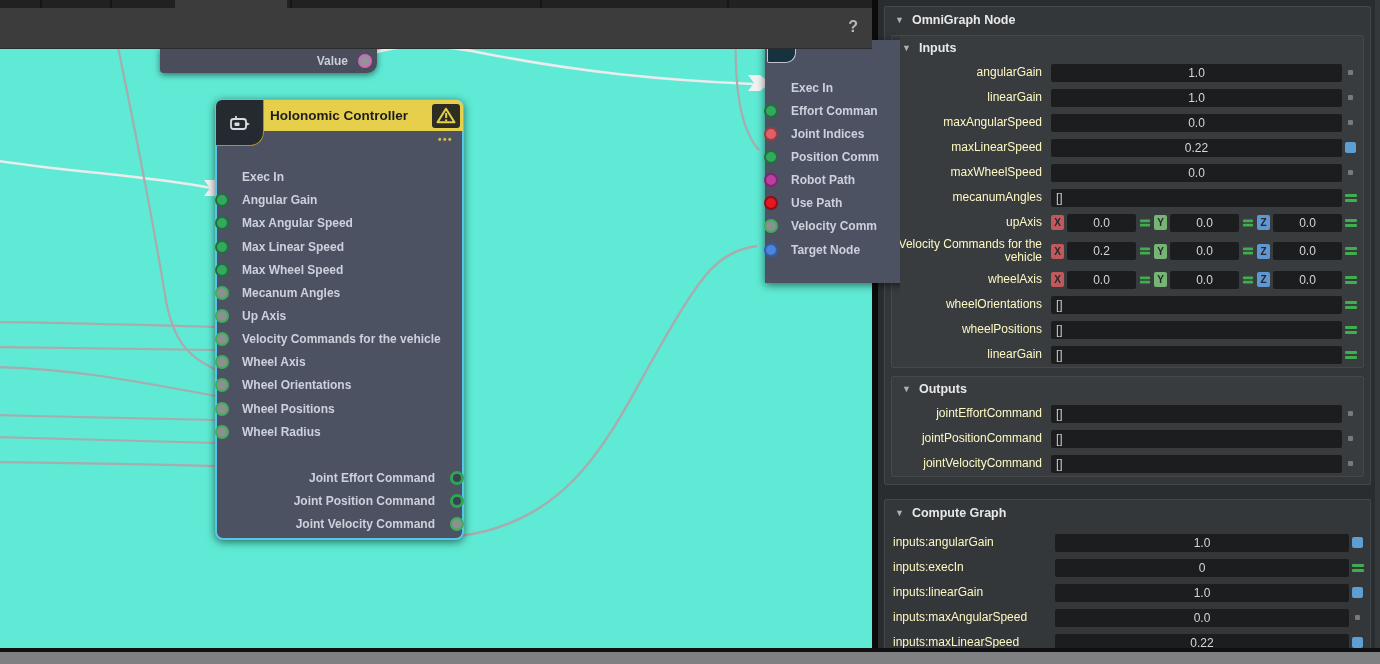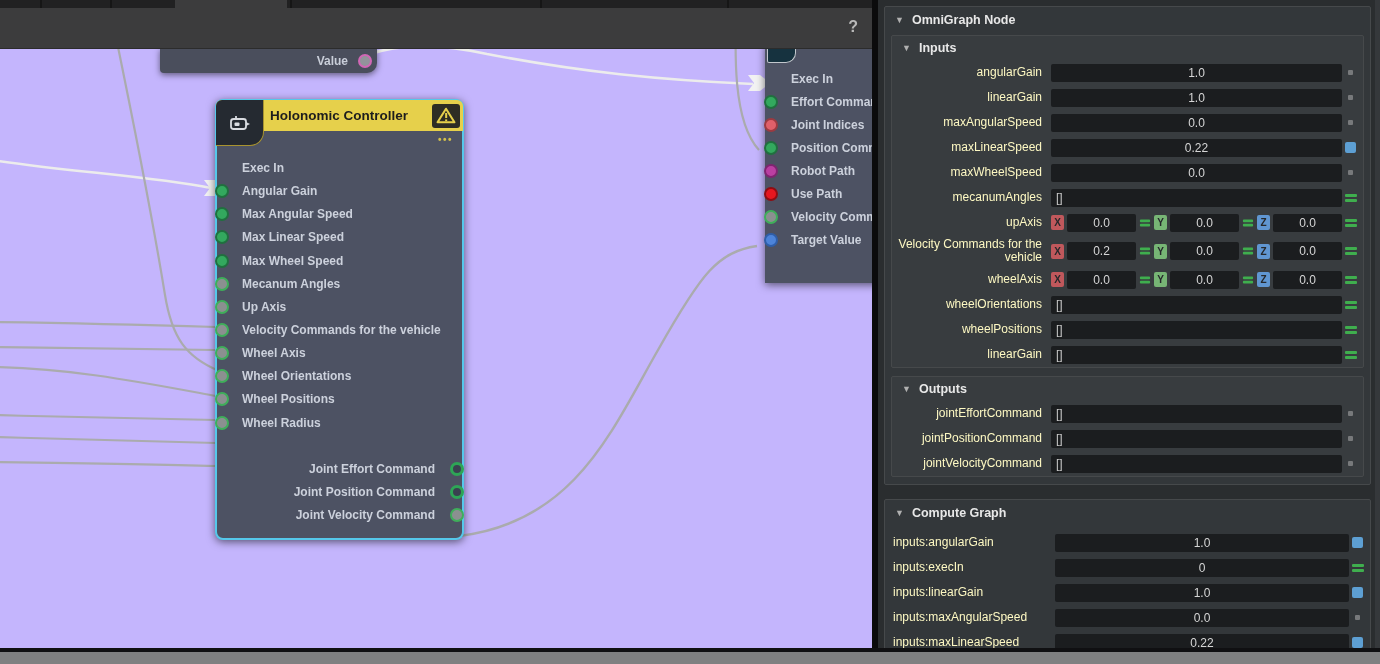--- a/index.html
+++ b/index.html
@@ -2,35 +2,35 @@
 <html><head>
 <meta charset="utf-8">
 <style>
   html,body{margin:0;padding:0;background:#000;}
   body{width:1380px;height:664px;position:relative;overflow:hidden;
        font-family:"Liberation Sans","DejaVu Sans",sans-serif;
        -webkit-font-smoothing:antialiased;}
   .abs{position:absolute;}
 
   
-  #graph{left:0;top:0;width:872px;height:652px;background:#c4b5fd;overflow:hidden;}
+  #graph{left:0;top:0;width:872px;height:652px;background:#5eead4;overflow:hidden;padding-left:28px;}
   #wires{left:0;top:0;width:872px;height:652px;pointer-events:none;}
 
   
   #tabstrip{left:0;top:0;width:872px;height:8px;background:#212122;z-index:60;}
   #tabstrip .seg{position:absolute;top:0;height:8px;background:#3c3c3d;}
   #tabstrip .notch{position:absolute;top:0;height:8px;width:2px;background:#161616;}
   #toolbar{left:0;top:8px;width:872px;height:40px;background:#3c3c3d;z-index:55;
            border-bottom:1px solid #2c2c2c;}
   #help{position:absolute;right:14px;top:10px;color:#b9b9b9;font-size:16px;font-weight:bold;cursor:pointer;}
 
   
   .node{position:absolute;background:#4d5263;border-radius:8px;z-index:10;
         box-shadow:0 2px 8px rgba(0,0,0,.55);}
-  .port-row{display:flex;align-items:flex-start;height:23.15px;position:relative;}
+  .port-row{display:flex;align-items:flex-end;height:23.15px;position:relative;}
   .pcirc{width:14px;height:14px;border-radius:50%;flex:0 0 14px;margin-left:-2px;box-sizing:border-box;}
   .plabel{margin-left:13px;font-size:12px;font-weight:700;color:#ccd1dc;white-space:nowrap;}
   .out-row{justify-content:flex-end;}
   .out-row .plabel{margin-left:0;margin-right:15px;}
   .out-row .pcirc{margin-left:0;margin-right:-2px;}
 
   .t-green{background:#33a95e;border:2px solid #20703f;}
   .t-conn-green{background:#8b9090;border:2px solid #3fae5a;}
   .t-ring-green{background:#3a4150;border:3px solid #2ea556;}
   .t-salmon{background:#e0606a;border:2px solid #9c3a41;}
@@ -246,21 +246,21 @@
         <div class="port-row">
           <span class="pcirc t-red"></span>
           <span class="plabel">Use Path</span>
         </div>
         <div class="port-row">
           <span class="pcirc t-conn-green"></span>
           <span class="plabel">Velocity Comm</span>
         </div>
         <div class="port-row">
           <span class="pcirc t-blue"></span>
-          <span class="plabel">Target Value</span>
+          <span class="plabel">Target Node</span>
         </div>
       </div>
   </div>
 
 </div>
 
 <div id="toolbar" class="abs">
   <span id="help">?</span>
 </div>
 <div id="tabstrip" class="abs">

